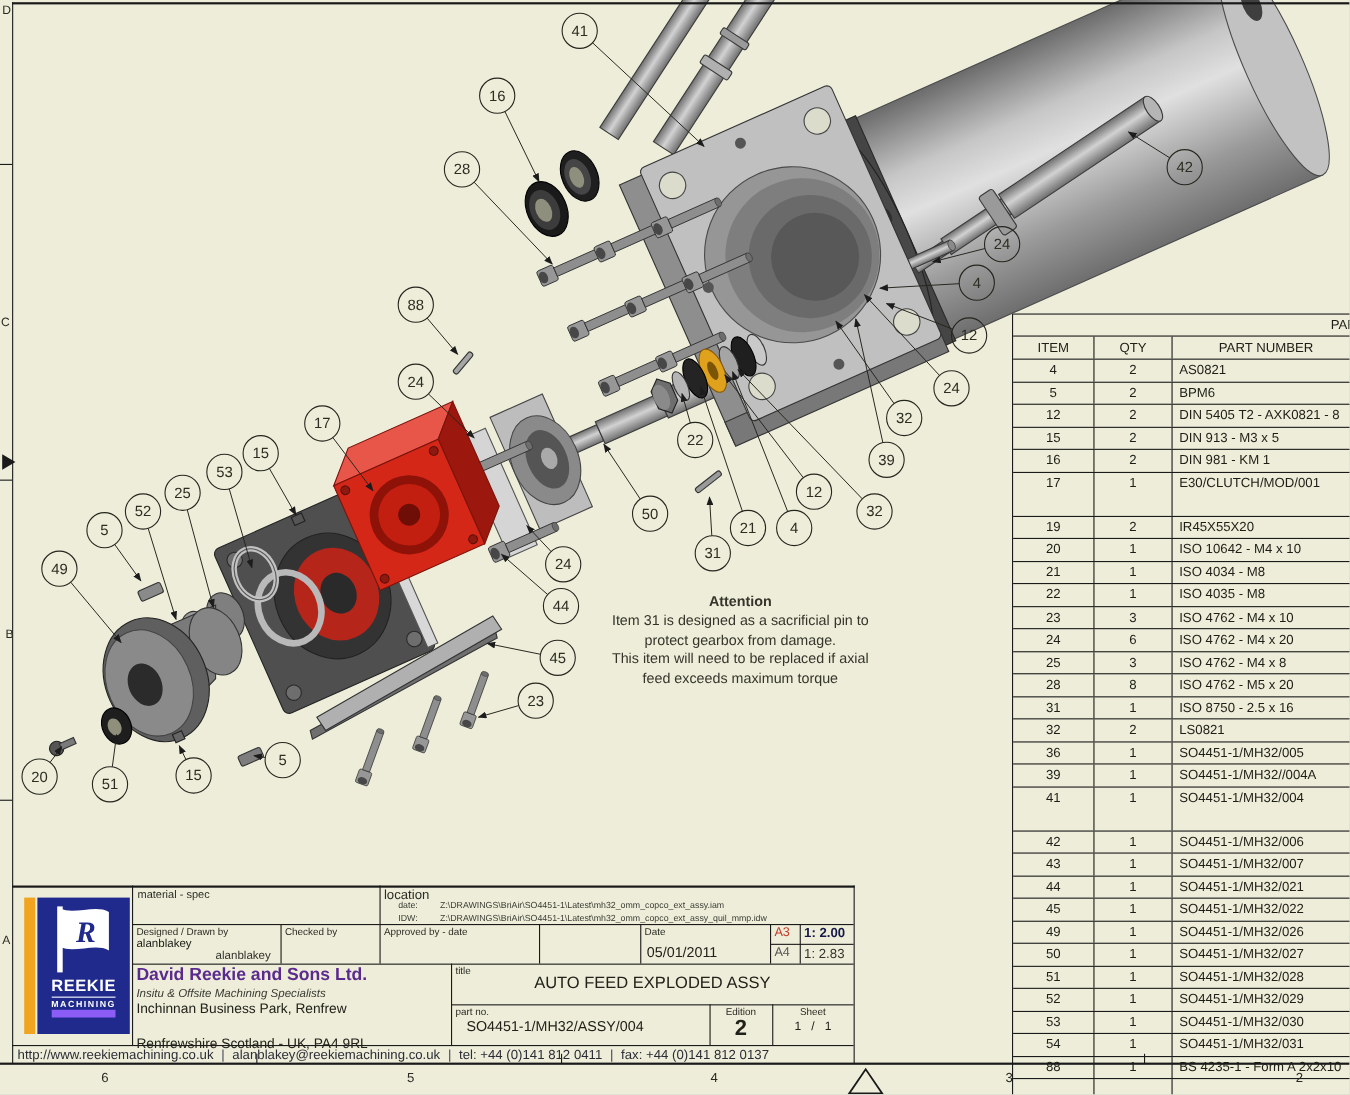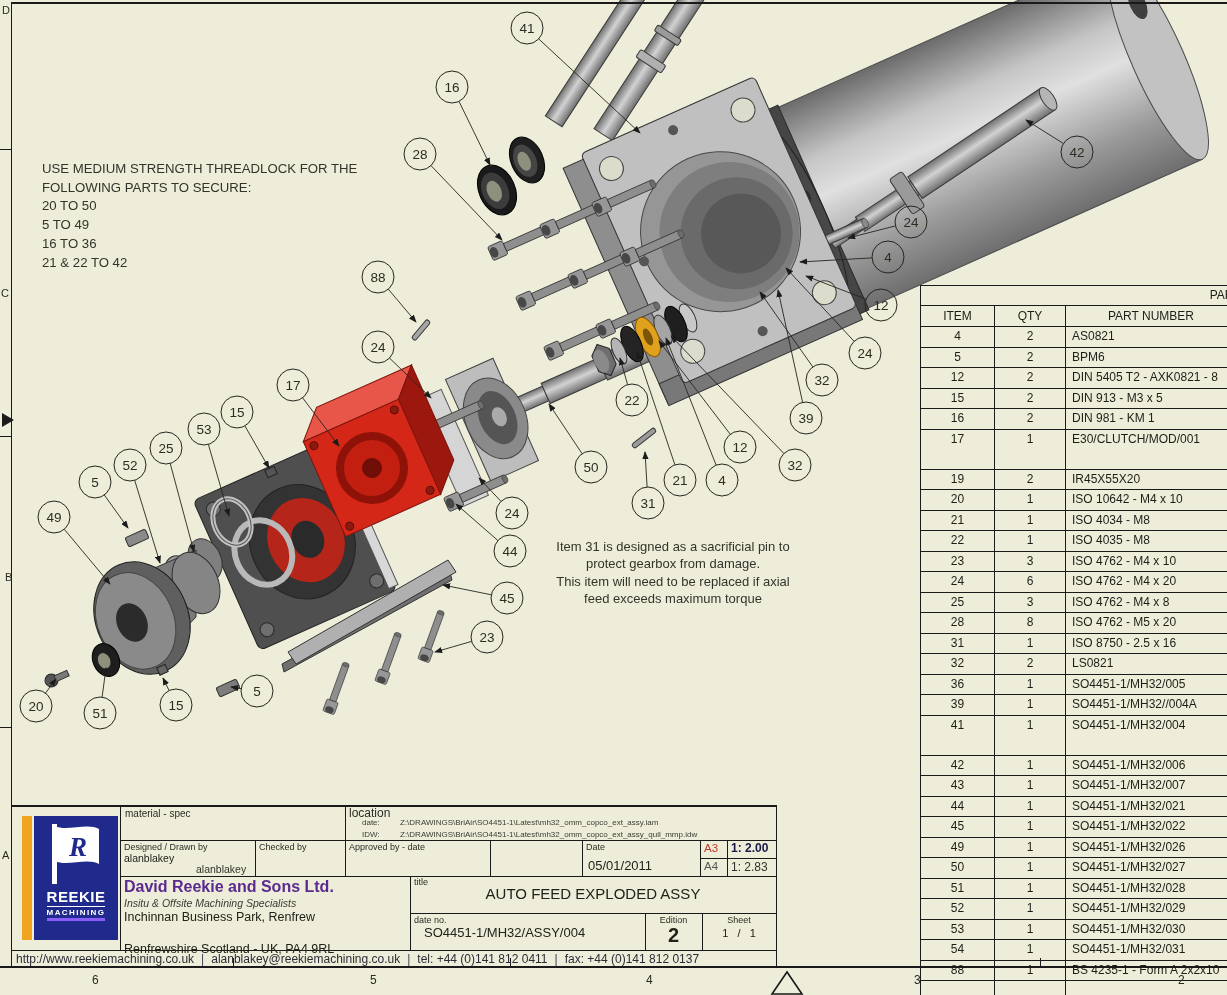--- a/index.html
+++ b/index.html
@@ -53,21 +53,21 @@
   .scale-a4{position:absolute;left:704px;top:860px;font-size:11.5px;color:#555;z-index:7;}
   .scale-a4v{position:absolute;left:731px;top:860px;font-size:12px;color:#33332b;z-index:7;}
   
   #logo{position:absolute;left:22px;top:816px;width:96px;height:124px;z-index:7;}
   #logo .bar{position:absolute;left:0;top:0;width:10px;height:124px;background:#f0a41f;}
   #logo .blue{position:absolute;left:12px;top:0;width:84px;height:124px;background:#202a8c;
     display:flex;flex-direction:column;align-items:center;}
   #logo .flag{margin-top:4px;}
   #logo .l1{color:#fff;font-weight:bold;font-size:15px;letter-spacing:0.5px;margin-top:2px;}
   #logo .l2{color:#fff;font-weight:bold;font-size:8px;letter-spacing:1.4px;border-top:1px solid #fff;
-    border-bottom:3px solid #8b5cf6;padding:1px 0;margin-top:1px;}
+    border-bottom:7px solid #8b5cf6;padding:1px 0;margin-top:1px;}
   
   #contact{position:absolute;left:11px;top:950px;width:765px;height:17px;display:flex;align-items:center;
     font-size:12px;color:#2c2c36;z-index:7;white-space:nowrap;}
   #contact .sep{margin:0 7px;color:#44445a;}
   #contact .w{margin-left:5px;}
   
   #drawing{position:absolute;left:0;top:0;z-index:4;}
   .balloon-text{font-family:"Liberation Sans",sans-serif;font-size:13.5px;fill:#2d2d22;}
 </style>
 </head>
@@ -547,27 +547,22 @@
   <span class="zone-letter" style="left:2px;top:4px;">D</span>
   <span class="zone-letter" style="left:1px;top:287px;">C</span>
   <span class="zone-letter" style="left:5px;top:571px;">B</span>
   <span class="zone-letter" style="left:2px;top:849px;">A</span>
   <span class="zone-num" style="left:92px;top:973px;">6</span>
   <span class="zone-num" style="left:370px;top:973px;">5</span>
   <span class="zone-num" style="left:646px;top:973px;">4</span>
   <span class="zone-num" style="left:914px;top:973px;">3</span>
   <span class="zone-num" style="left:1178px;top:973px;">2</span>
 
-  <div class="note" style="left:42px;top:160px;">USE MEDIUM STRENGTH THREADLOCK FOR THE
-FOLLOWING PARTS TO SECURE:
-20 TO 50
-5 TO 49
-16 TO 36
-21 &amp; 22 TO 42</div>
   <div class="attention">
+    <div class="att-title">Attention</div>
     <div class="att-body">Item 31 is designed as a sacrificial pin to
 protect gearbox from damage.
 This item will need to be replaced if axial
 feed exceeds maximum torque</div>
   </div>
 
   <div id="parts-list">
     <div class="pl-title">PARTS LIST</div>
     <div class="pl-head">
       <div class="pl-cell pl-c1">ITEM</div>
@@ -784,21 +779,21 @@
   <span class="scale-a4">A4</span>
   <span class="scale-a4v">1: 2.83</span>
 
   <span id="company-name">David Reekie and Sons Ltd.</span>
   <span id="company-tagline">Insitu &amp; Offsite Machining Specialists</span>
   <span id="company-addr1">Inchinnan Business Park, Renfrew</span>
   <span id="company-addr2">Renfrewshire Scotland - UK,  PA4 9RL</span>
 
   <span class="tb-label" style="left:414px;top:877px;">title</span>
   <span id="drawing-title">AUTO FEED EXPLODED ASSY</span>
-  <span class="tb-label" style="left:414px;top:915px;">date no.</span>
+  <span class="tb-label" style="left:414px;top:915px;">part no.</span>
   <span id="partno-value">SO4451-1/MH32/ASSY/004</span>
   <span class="tb-label" style="left:645px;top:915px;width:57px;text-align:center;">Edition</span>
   <span id="edition-value">2</span>
   <span class="tb-label" style="left:702px;top:915px;width:74px;text-align:center;">Sheet</span>
   <span id="sheet-value">1   /   1</span>
 
   <div id="contact">
     <span class="w">http://www.reekiemachining.co.uk</span>
     <span class="sep">|</span>
     <span>alanblakey@reekiemachining.co.uk</span>

